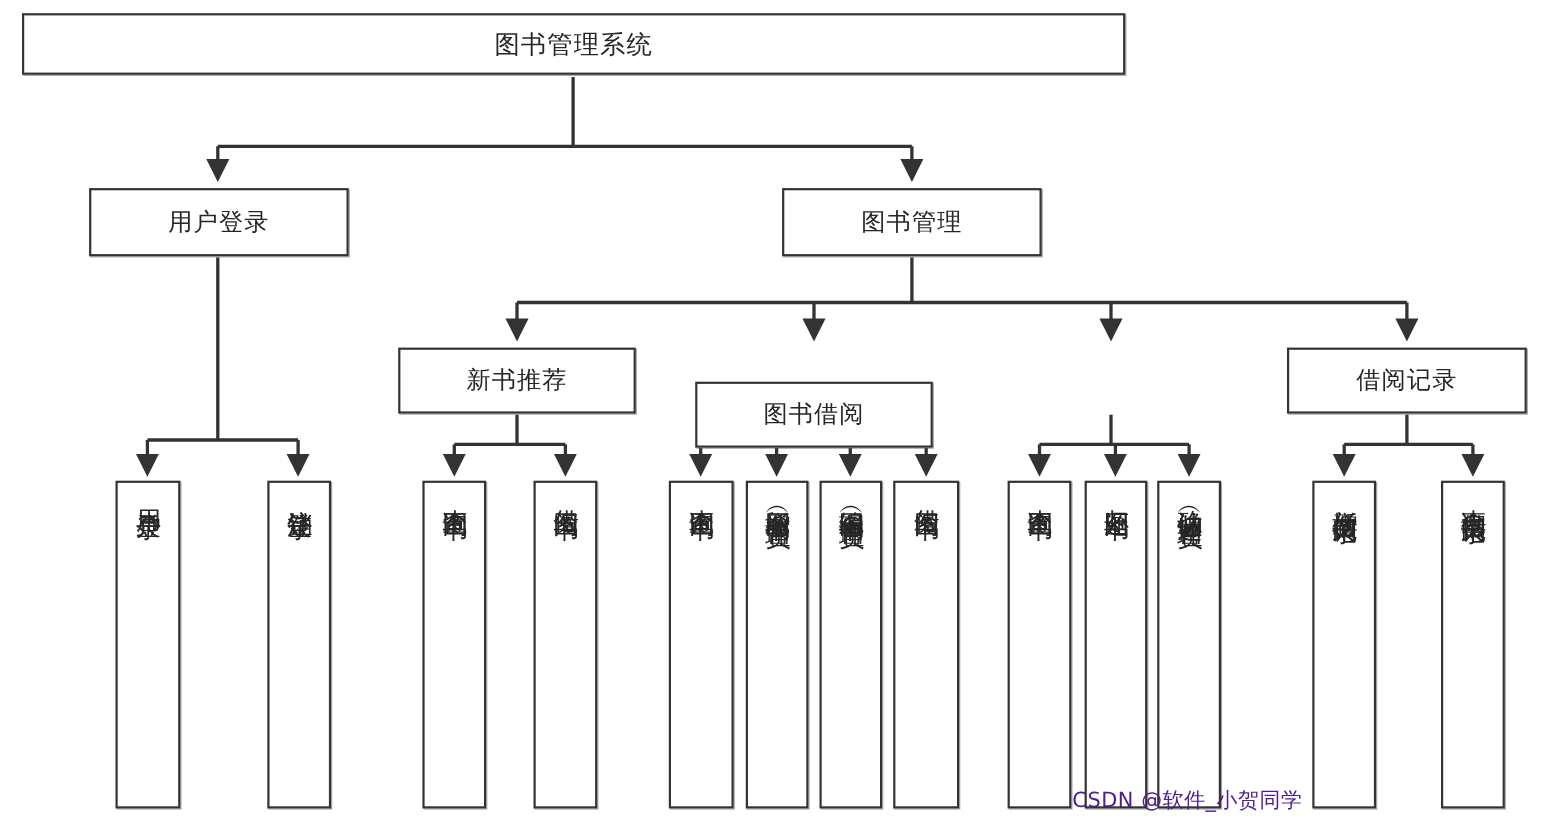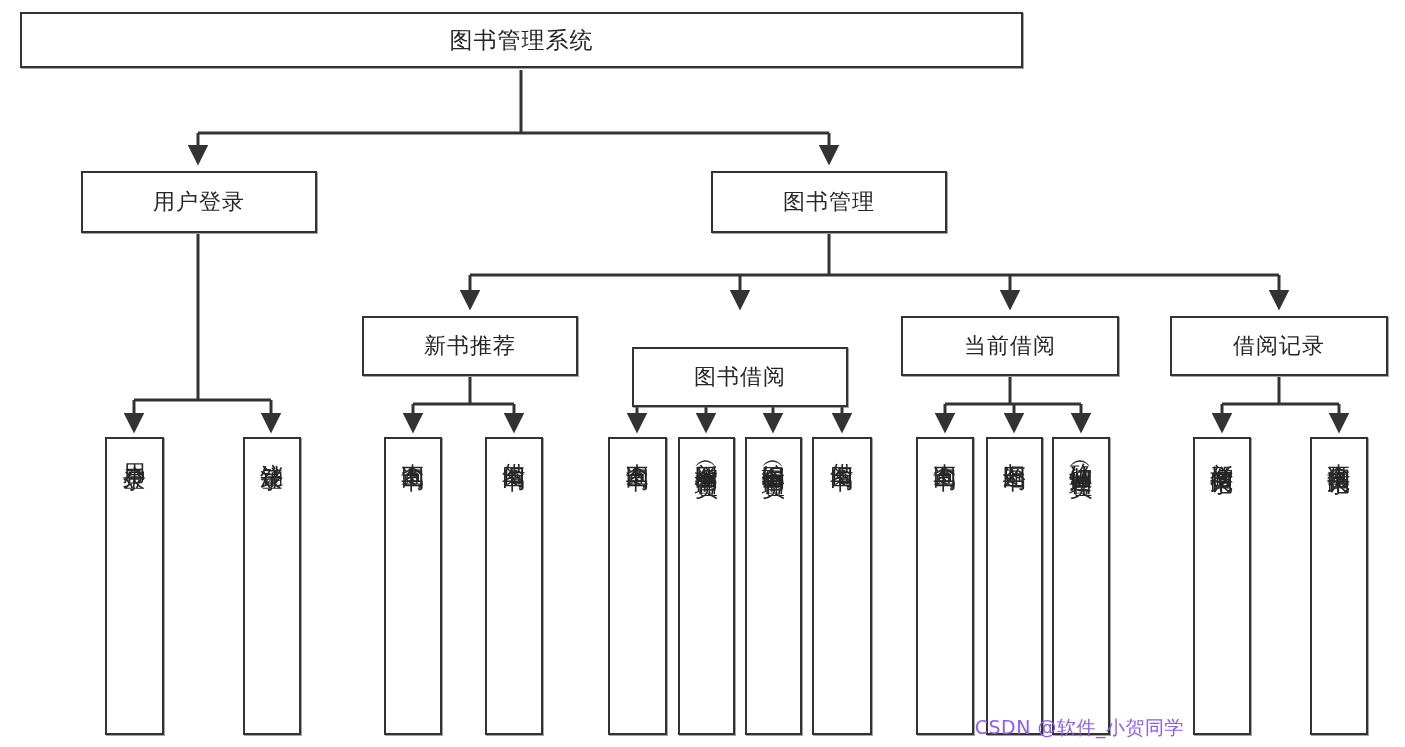--- a/index.html
+++ b/index.html
@@ -36,21 +36,21 @@
     text-orientation:upright;
     line-height:1.06;
     letter-spacing:2px;
     white-space:nowrap;
     color:#262626;
   }
   #watermark{
     position:absolute;
     right:10px;bottom:6px;
     font-size:19px;
-    color:#8b5cf6;
+    color:#4c1d95;
     letter-spacing:.5px;
     white-space:nowrap;
     pointer-events:none;
   }
 </style>
 </head>
 <body>
 
 <div id="diagram-root">
 
@@ -114,23 +114,20 @@
   <div class="node h" style="left:711px;top:171px;width:236px;height:62px;">
     <span>图书管理</span>
   </div>
 
   <div class="node h" style="left:362px;top:316px;width:216px;height:60px;text-align:center;">
     <span>新书推荐</span>
   </div>
   <div class="node h" style="left:632px;top:316px;width:216px;height:60px;margin-top:31px;">
     <span>图书借阅</span>
   </div>
-  <div class="node h" style="left:901px;top:316px;width:218px;height:60px;">
-    <span>当前借阅</span>
-  </div>
   <div class="node h" style="left:1170px;top:316px;width:218px;height:60px;">
     <span>借阅记录</span>
   </div>
 
   <div class="node v" style="left:105px;top:437px;width:59px;height:298px;">
     <span class="vtext">用户登录</span>
   </div>
   <div class="node v" style="left:243px;top:437px;width:58px;height:298px;">
     <span class="vtext">注销登录</span>
   </div>

